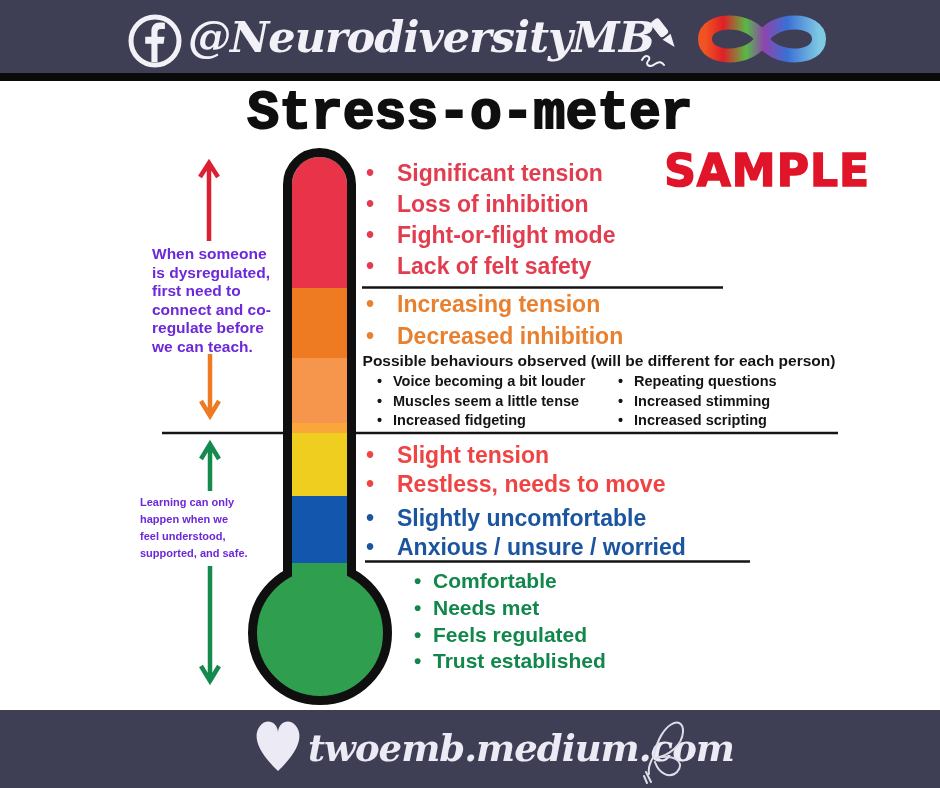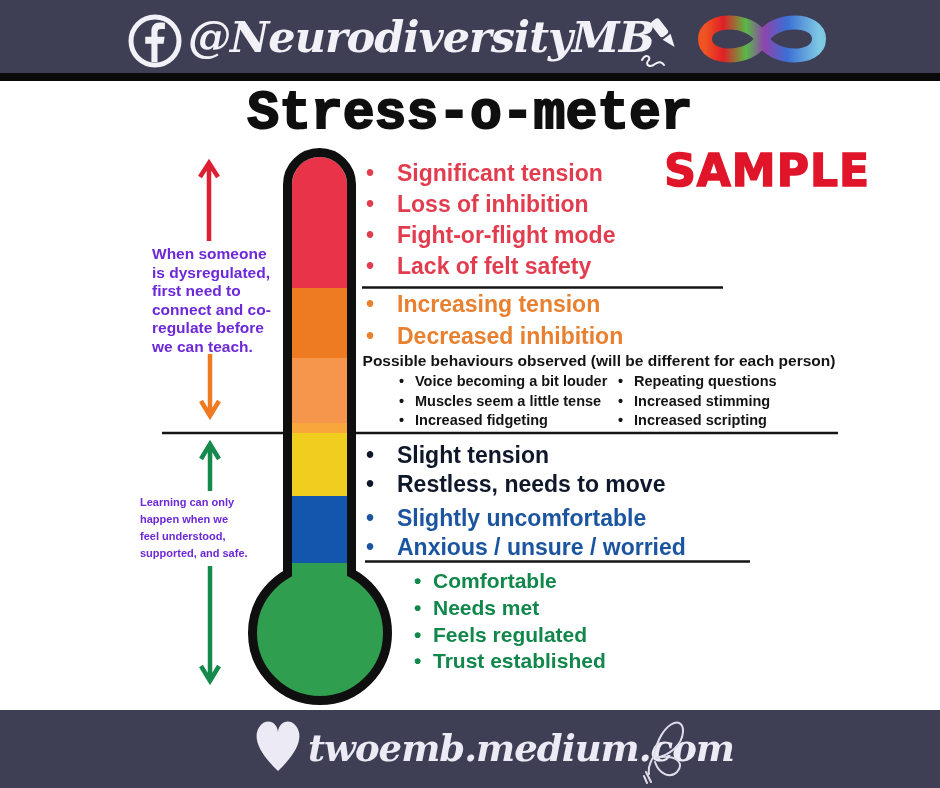--- a/index.html
+++ b/index.html
@@ -40,34 +40,34 @@
 
   
   ul.blist{list-style:none;margin:0;padding:0;font-weight:bold;}
   ul.blist li{position:relative;}
   ul.blist li::before{content:"\2022";position:absolute;left:0;}
 
   .red-list{left:366px;top:158px;font-size:23px;line-height:31px;color:#e23c4f;}
   .red-list li{padding-left:31px;}
   .orange-list{left:366px;top:288px;font-size:23px;line-height:32px;color:#e8802f;}
   .orange-list li{padding-left:31px;}
-  .lo-list{left:366px;top:441px;font-size:23px;line-height:29px;color:#0f172a;}
+  .lo-list{left:366px;top:441px;font-size:23px;line-height:29px;color:#ef4444;}
   .lo-list li{padding-left:31px;}
   .blue-list{left:366px;top:504px;font-size:23px;line-height:29px;color:#1b55a0;}
   .blue-list li{padding-left:31px;}
   .green-list{left:414px;top:568px;font-size:21px;line-height:26.8px;color:#12874b;}
   .green-list li{padding-left:19px;}
 
   .behav-title{
     left:360px;top:352px;width:478px;text-align:center;
     font-size:15.5px;line-height:17px;font-weight:bold;color:#141414;
   }
   .behav-col{font-size:14.5px;line-height:19.7px;color:#141414;}
   .behav-col li{padding-left:16px;}
-  .behav-col-1{left:399px;top:372px;width:235px;}
+  .behav-col-1{left:377px;top:372px;width:235px;}
   .behav-col-2{left:618px;top:372px;width:215px;}
 
   
   .gfx{left:0;top:0;width:940px;height:788px;}
 
   
   .footer{left:0;right:0;top:710px;height:78px;background:#3e3e54;}
   .site-url{
     left:308px;top:716px;width:340px;height:64px;
     color:#eceaf4;font-family:"DejaVu Serif", serif;font-style:italic;font-weight:bold;

